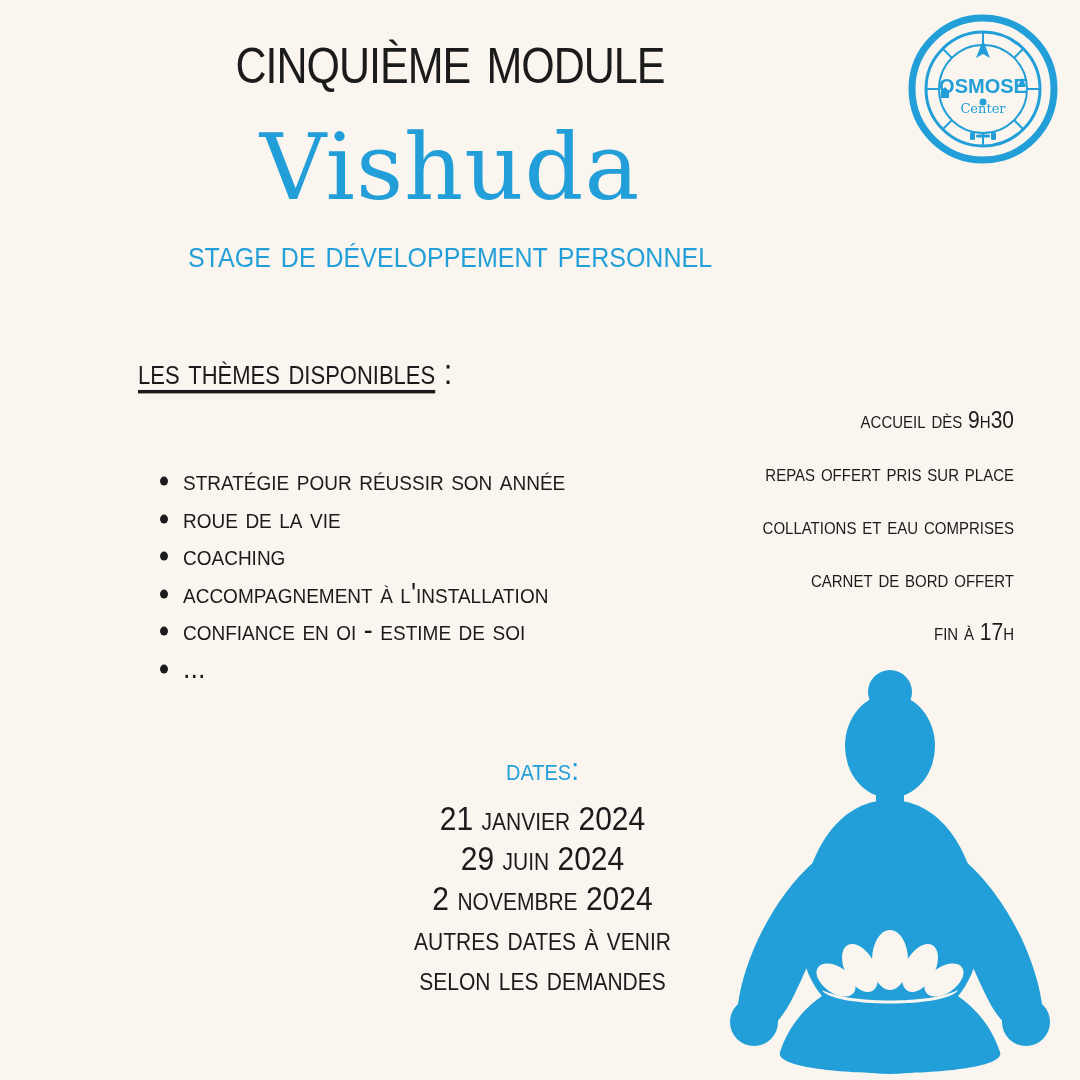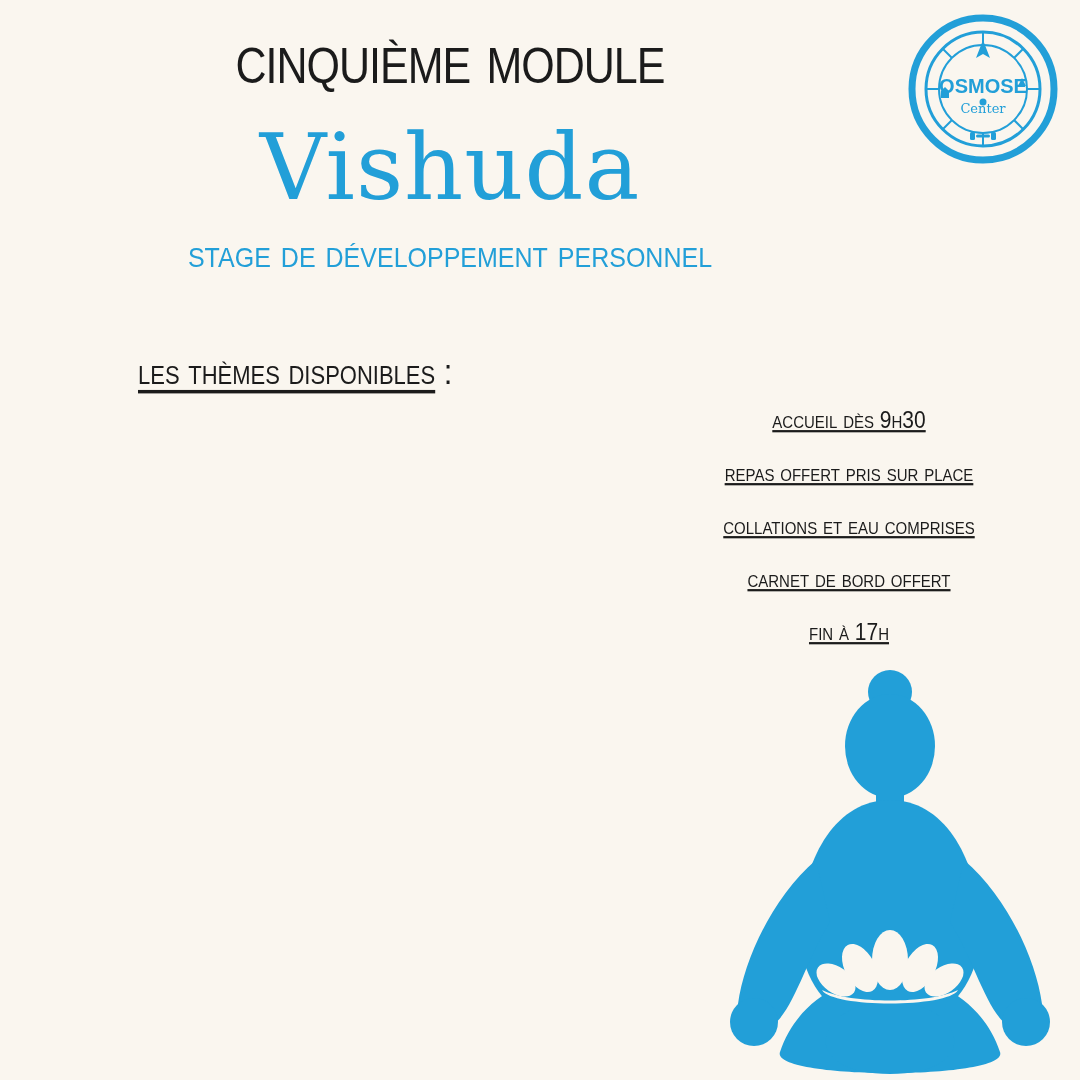--- a/index.html
+++ b/index.html
@@ -106,23 +106,22 @@
     transform: scaleY(1.1);
     transform-origin: left center;
   }
 
   
   .info-col {
     position: absolute;
     top: 408px;
     right: 66px;
     width: 330px;
-    text-align: center;
-    color: #1b1b1b;
-    text-decoration: underline;
+    text-align: right;
+    color: #1b1b1b;
   }
   .info-col div {
     font-size: 21px;
     margin-bottom: 29px;
     font-variant: small-caps;
     text-transform: lowercase;
     transform: scaleY(1.12);
     transform-origin: right center;
   }
 
@@ -226,30 +225,46 @@
   <div class="title-block">
     <div class="kicker">cinquième module</div>
     <div class="main-title">Vishuda</div>
     <div class="subtitle">stage de développement personnel</div>
   </div>
 
   <div class="themes-heading">
     <span class="underlined">Les thèmes disponibles</span><span> :</span>
   </div>
 
+  <ul class="themes-list">
+    <li>stratégie pour réussir son année</li>
+    <li>roue de la vie</li>
+    <li>coaching</li>
+    <li>accompagnement à l'installation</li>
+    <li>confiance en oi - estime de soi</li>
+    <li>...</li>
+  </ul>
 
   <div class="info-col">
     <div>accueil dès 9h30</div>
     <div>repas offert pris sur place</div>
     <div>collations et eau comprises</div>
     <div>carnet de bord offert</div>
     <div>fin à 17h</div>
   </div>
 
 
+  <div class="dates-block">
+    <div class="dates-label">dates:</div>
+    <div class="date-line">21 janvier 2024</div>
+    <div class="date-line">29 juin 2024</div>
+    <div class="date-line">2 novembre 2024</div>
+    <div class="date-line">autres dates à venir</div>
+    <div class="date-line">selon les demandes</div>
+  </div>
 
   <div class="silhouette">
     <svg viewBox="0 0 360 420" width="360" height="420" aria-hidden="true">
       <g fill="#229fd8">
 
         <circle cx="180" cy="32" r="22"></circle>
 
         <ellipse cx="180" cy="86" rx="45" ry="52"></ellipse>
 
         <rect x="166" y="128" width="28" height="22"></rect>

